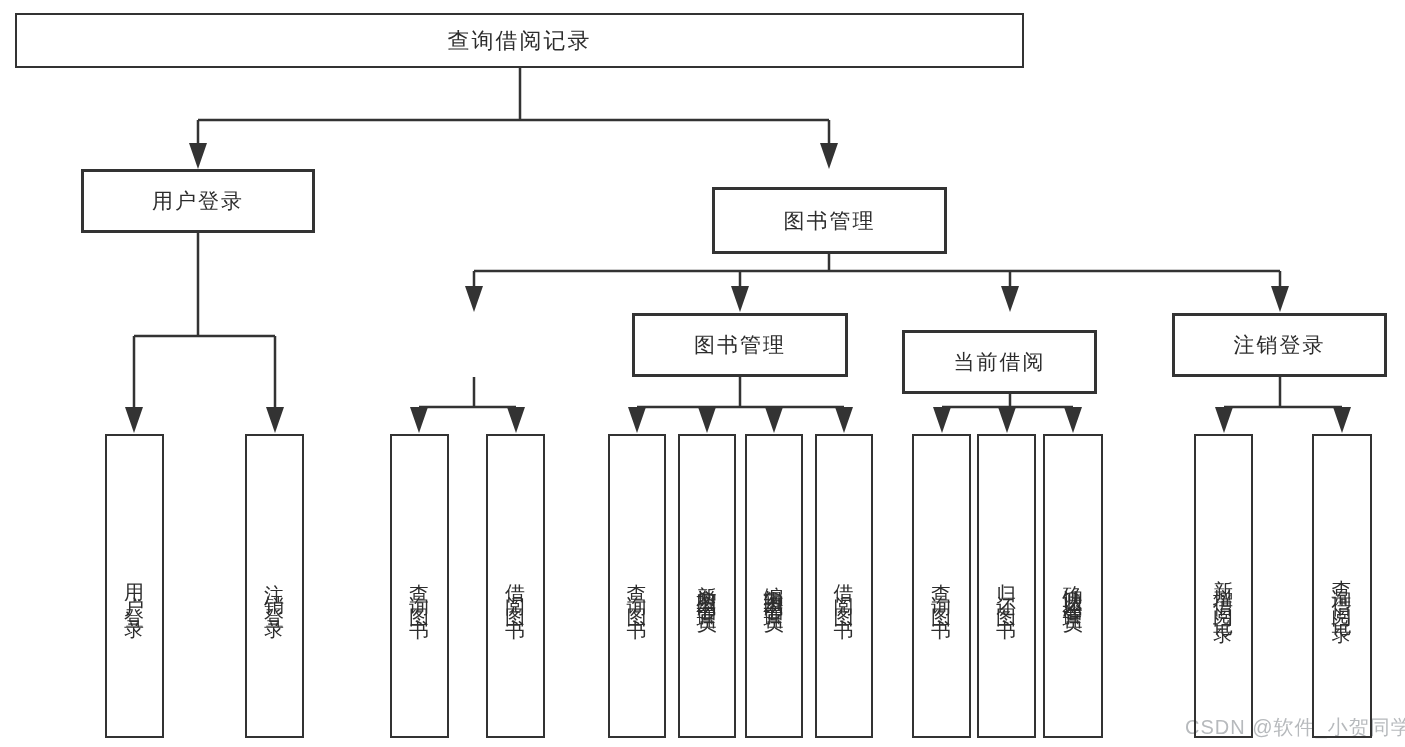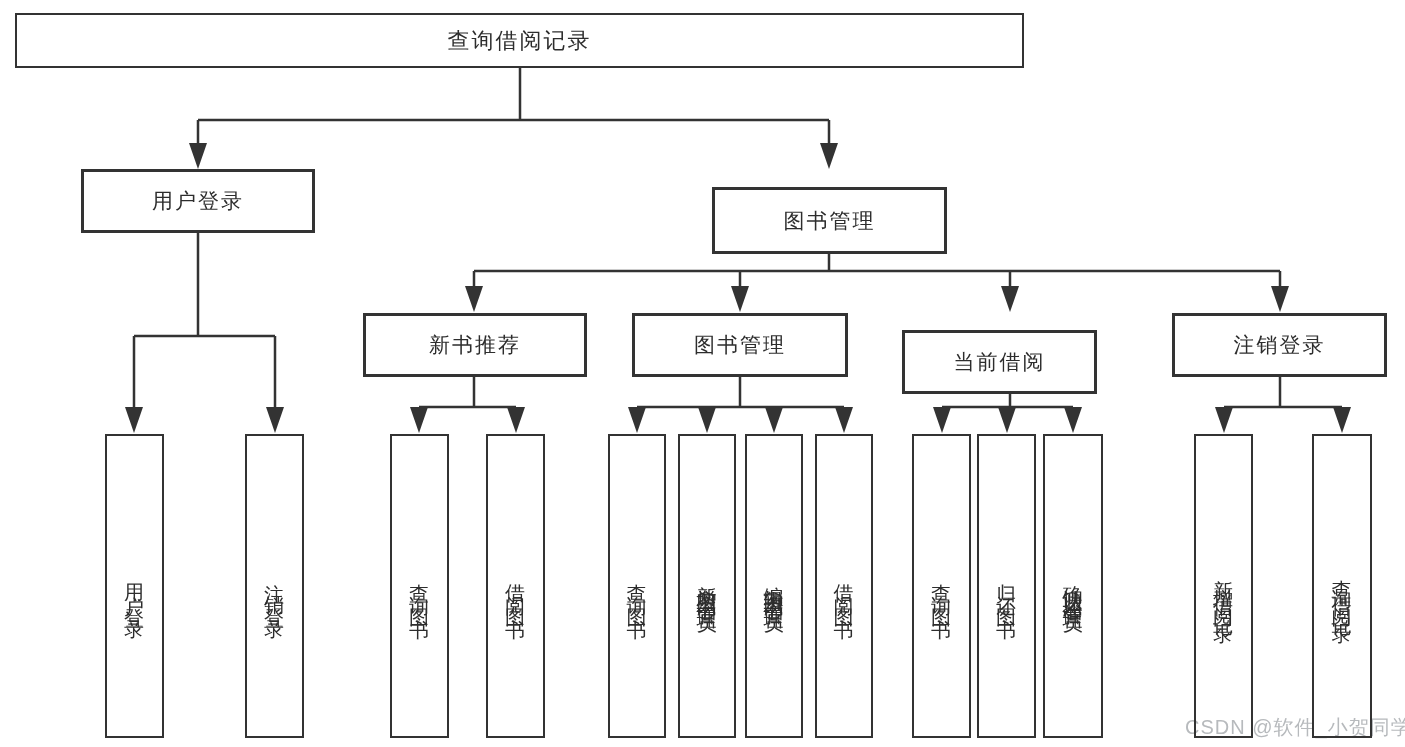--- a/index.html
+++ b/index.html
@@ -72,23 +72,20 @@
     <span class="hlabel big">查询借阅记录</span>
   </div>
 
   <div class="box" style="left:81px;top:169px;width:234px;height:64px">
     <span class="hlabel">用户登录</span>
   </div>
   <div class="box" style="left:712px;top:187px;width:235px;height:67px">
     <span class="hlabel">图书管理</span>
   </div>
 
-  <div class="box" style="left:363px;top:313px;width:224px;height:64px">
-    <span class="hlabel">新书推荐</span>
-  </div>
   <div class="box" style="left:632px;top:313px;width:216px;height:64px">
     <span class="hlabel">图书管理</span>
   </div>
   <div class="box" style="left:902px;top:330px;width:195px;height:64px">
     <span class="hlabel">当前借阅</span>
   </div>
   <div class="box" style="left:1172px;top:313px;width:215px;height:64px">
     <span class="hlabel">注销登录</span>
   </div>
 

